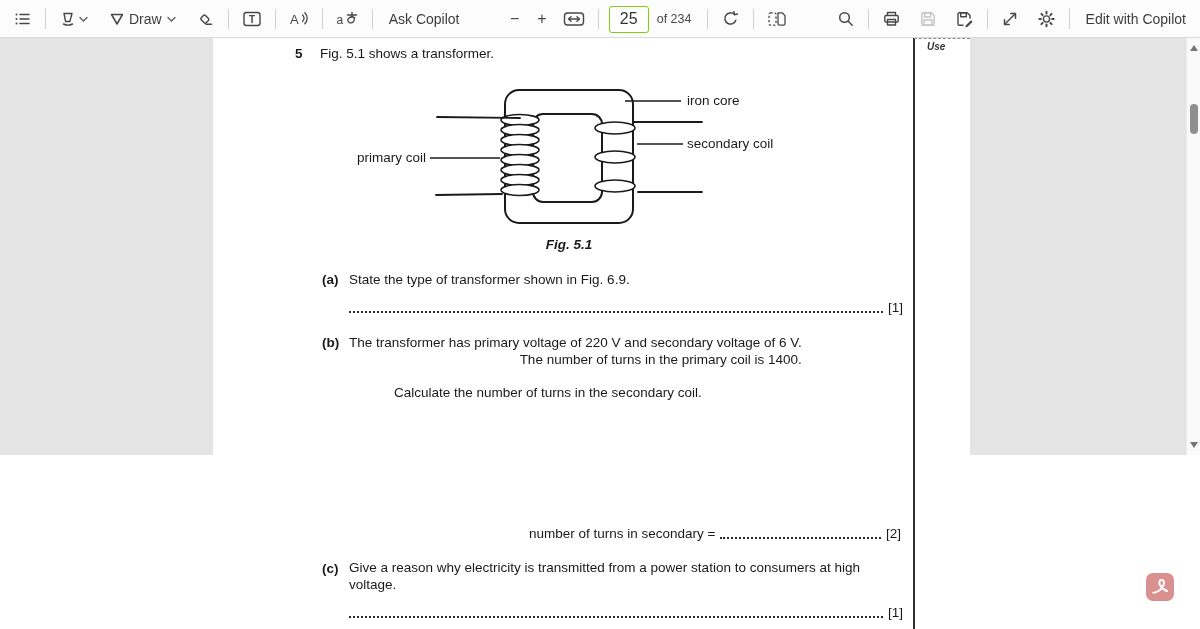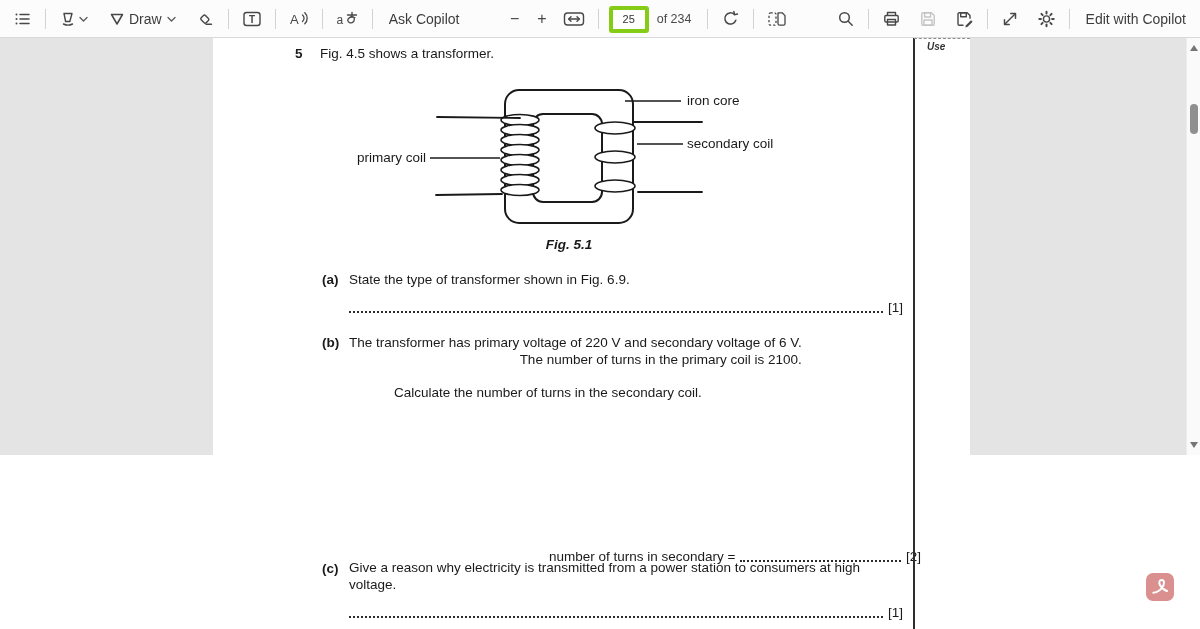--- a/index.html
+++ b/index.html
@@ -14,22 +14,22 @@
   .tb-left { left:8px; }
   .tb-center { left:505px; }
   .tb-right { right:6px; }
   .tb-btn { display:flex; align-items:center; justify-content:center; height:30px;
     padding:0 5px; border:none; background:transparent; color:#474747; cursor:pointer; }
   .tb-btn svg { display:block; }
   .tb-label { font-size:14px; color:#3d3d3d; margin:0 3px; white-space:nowrap; }
   .tb-div { width:1px; height:20px; background:#d2d2d2; margin:0 8px; flex:none; }
   .chev { margin-left:2px; color:#5a5a5a; }
   .glyph-btn { font-size:16px; color:#474747; }
-  .page-input { width:40px; height:27px; border:4px solid #84cc16; border-radius:3px;
-    text-align:center; font-size:11px; color:#333; background:#fff; margin:0 2px;
+  .page-input { width:40px; height:27px; border:1px solid #84cc16; border-radius:3px;
+    text-align:center; font-size:16px; color:#333; background:#fff; margin:0 2px;
     font-family:"Liberation Sans", sans-serif; }
   .of-label { font-size:12.5px; color:#4a4a4a; margin:0 8px 0 6px; white-space:nowrap; }
   .muted { color:#c4c4c4; }
 
   
   .viewport { position:absolute; top:38px; left:0; right:0; bottom:0; background:#e4e4e4; }
   .page { position:absolute; left:213px; top:0; width:757px; height:591px; background:#ffffff; color:#1a1a1a; }
   .abs { position:absolute; }
   .doc-text { font-size:13.5px; line-height:16.5px; color:#1a1a1a; }
   .bold { font-weight:bold; }
@@ -269,21 +269,21 @@
         <span class="tb-label">Edit with Copilot</span>
       </button>
     </div>
   </header>
 
   <main class="viewport">
 
     <div class="page">
 
       <span class="abs doc-text bold" style="left:82px; top:8px;">5</span>
-      <span class="abs doc-text" style="left:107px; top:8px;">Fig. 4.5 shows a transformer.</span>
+      <span class="abs doc-text" style="left:107px; top:8px;">Fig. 5.1 shows a transformer.</span>
 
       <svg class="abs fig-svg" style="left:137px; top:47px;" width="470" height="152" viewBox="0 0 470 152">
 
         <rect x="155" y="5" width="128" height="133" rx="14" fill="none" stroke="#1a1a1a" stroke-width="2"></rect>
         <rect x="183" y="29" width="69" height="88" rx="10" fill="none" stroke="#1a1a1a" stroke-width="2"></rect>
 
         <g stroke="#1a1a1a" stroke-width="1.6" fill="#ffffff">
           <ellipse cx="170" cy="35" rx="19" ry="5.5"></ellipse>
           <ellipse cx="170" cy="45" rx="19" ry="5.5"></ellipse>
           <ellipse cx="170" cy="55" rx="19" ry="5.5"></ellipse>
@@ -323,25 +323,25 @@
       <span class="abs doc-text bold" style="left:109px; top:234px;">(a)</span>
       <span class="abs doc-text" style="left:136px; top:234px;">State the type of transformer shown in Fig. 6.9.</span>
       <div class="abs leader-row" style="left:136px; top:262px; width:554px;">
         <div class="leader"></div>
         <span class="marks">[1]</span>
       </div>
 
       <span class="abs doc-text bold" style="left:109px; top:297px;">(b)</span>
       <div class="abs doc-text" style="left:136px; top:297px;text-align:right;">
         <div>The transformer has primary voltage of 220 V and secondary voltage of 6 V.</div>
-        <div>The number of turns in the primary coil is 2100.</div>
+        <div>The number of turns in the primary coil is 1400.</div>
       </div>
       <div class="abs doc-text" style="left:136px; top:347px;margin-left:45px;">Calculate the number of turns in the secondary coil.</div>
 
-      <div class="abs leader-row" style="left:336px; top:488px; width:372px;margin-top:23px;">
+      <div class="abs leader-row" style="left:316px; top:488px; width:372px;">
         <span class="ans-label" style="margin-right:5px;">number of turns in secondary =</span>
         <div class="leader"></div>
         <span class="marks">[2]</span>
       </div>
 
       <span class="abs doc-text bold" style="left:109px; top:523px;">(c)</span>
       <div class="abs doc-text" style="left:136px; top:522px;">
         <div>Give a reason why electricity is transmitted from a power station to consumers at high</div>
         <div>voltage.</div>
       </div>

